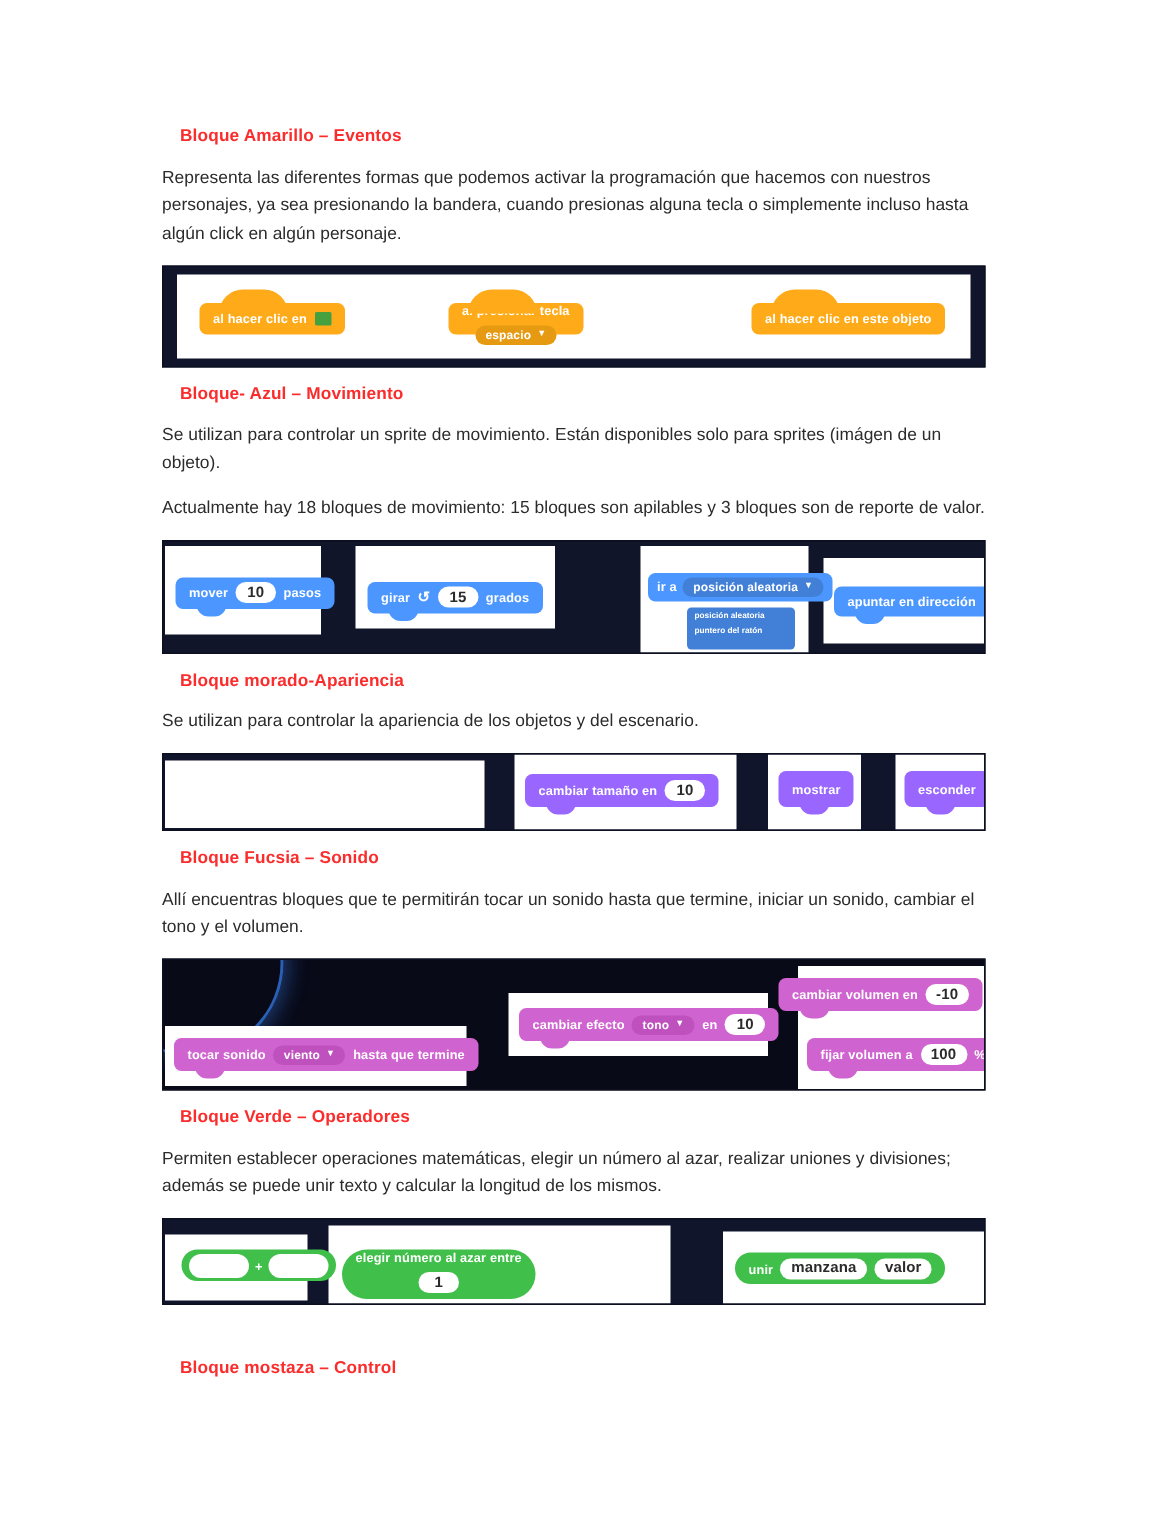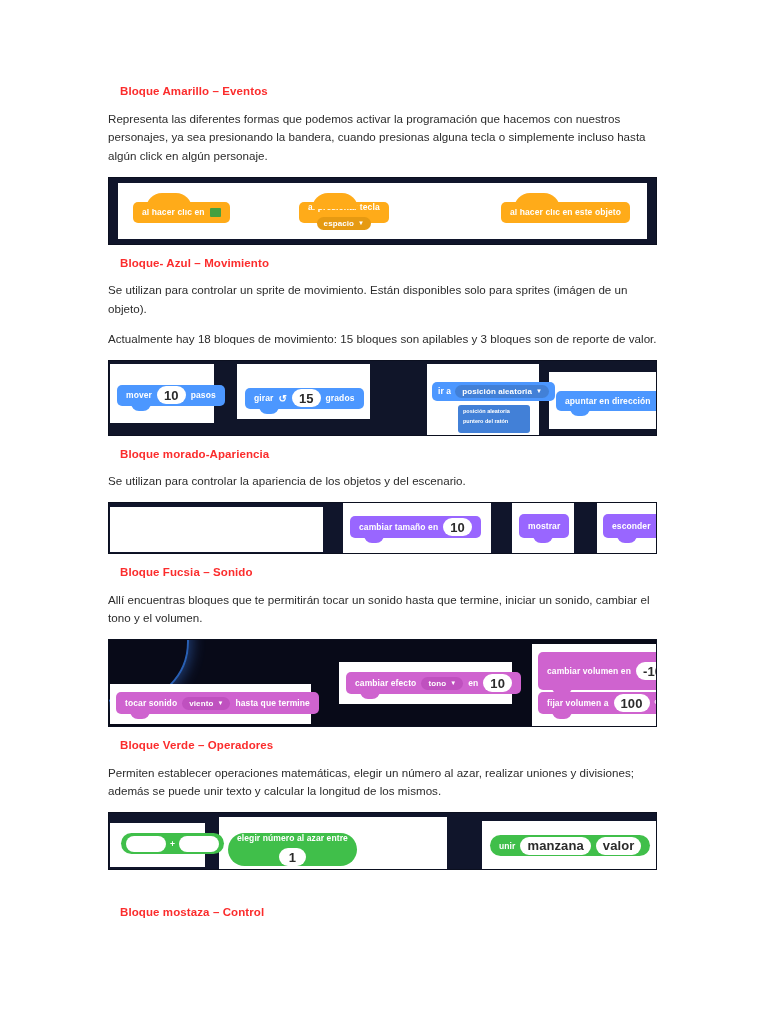--- a/index.html
+++ b/index.html
@@ -69,21 +69,21 @@
     font-size: 8.5px;
     font-weight: bold;
     white-space: nowrap;
     box-sizing: border-box;
     letter-spacing: 0.1px;
   }
   .oval {
     background: #ffffff;
     border-radius: 999px;
     padding: 1.5px 7px;
-    font-size: 13px;
+    font-size: 10px;
     font-weight: bold;
     min-width: 13px;
     text-align: center;
     display: inline-block;
   }
   .oval.num { color: #2b2b2b; }
   .drop {
     border-radius: 999px;
     padding: 2px 7px;
     font-size: 8px;
@@ -270,21 +270,21 @@
       <div class="blk c-sound notch" style="left:237px; top:32px; height:22px;">
         <span>cambiar efecto</span>
         <span class="drop c-sound-d">
           <span>tono</span>
           <span class="caret">▼</span>
         </span>
         <span>en</span>
         <span class="oval num">10</span>
       </div>
 
-      <div class="blk c-sound notch" style="left:429px; top:12px; height:38px;">
+      <div class="blk c-sound notch" style="left:410px; top:12px; height:22px;">
         <span>cambiar volumen en</span>
         <span class="oval num">-10</span>
       </div>
 
       <div class="blk c-sound notch" style="left:429px; top:52px; height:22px;">
         <span>fijar volumen a</span>
         <span class="oval num">100</span>
         <span>%</span>
       </div>
     </div>

